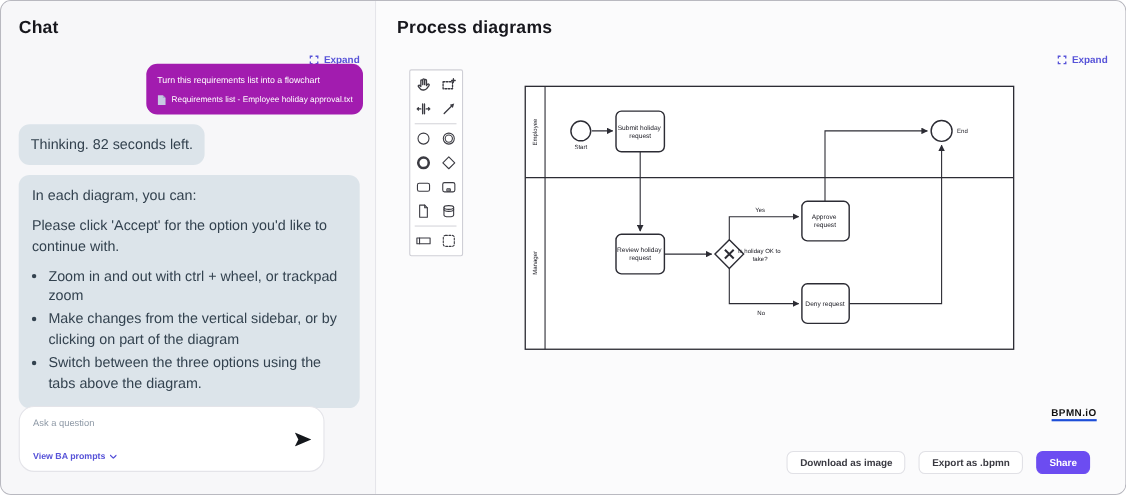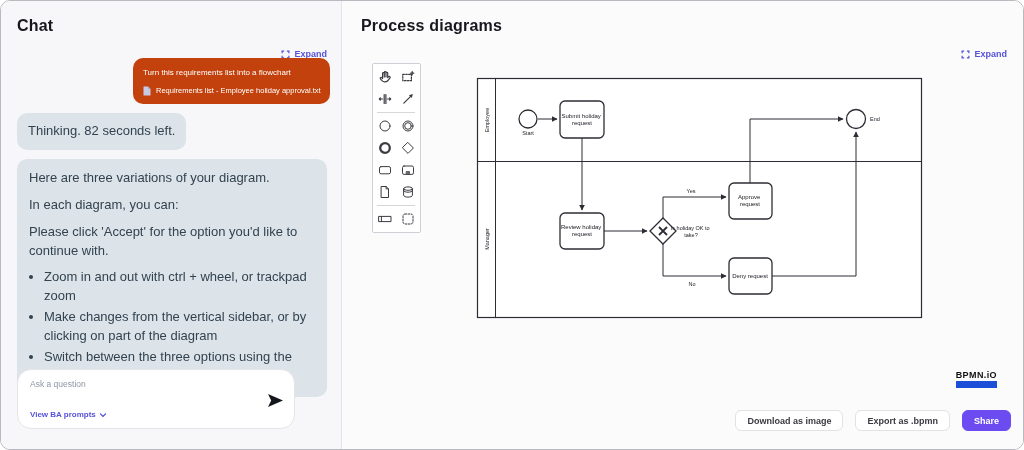--- a/index.html
+++ b/index.html
@@ -25,21 +25,21 @@
     position:absolute; top:24px; display:flex; align-items:center; gap:4px;
     color:#5753d8; font-size:9px; font-weight:600; cursor:pointer;margin-top:24px;
   }
   .chat-panel .expand-link { right:14px; }
   .diagram-panel .expand-link { right:16px; }
   .expand-link svg { display:block; }
 
   .bubble { position:absolute; border-radius:10px; line-height:1.45; }
   .user-bubble {
     right:11px; top:57px; width:197px; padding:9px 10px 8px;
-    background:#c2410c; color:#ffffff; font-size:8px;
+    background:#a21caf; color:#ffffff; font-size:8px;
   }
   .user-bubble .msg-text { white-space:nowrap; }
   .attachment-row { display:flex; align-items:center; gap:5px; margin-top:7px; white-space:nowrap; font-size:7.5px; }
   .attachment-row svg { flex:0 0 auto; }
 
   .bot-bubble { background:#dce4ea; color:#33424f; font-size:13px; padding:9px 11px; }
   .thinking-bubble { left:16px; top:112px; width:max-content; white-space:nowrap; }
   .main-bubble { left:16px; top:158px; width:310px; padding:10px 12px; }
   .main-bubble p { margin:0 0 8px; }
   .main-bubble ul { margin:0; padding-left:15px; }
@@ -78,24 +78,24 @@
   .bpmn-canvas svg { font-family:"Liberation Sans", sans-serif; }
   .bpmn-shape  { fill:#ffffff; stroke:#2c2c34; stroke-width:1.3; }
   .bpmn-flow   { fill:none; stroke:#2c2c34; stroke-width:1; }
   .bpmn-label  { fill:#22222a; font-size:5.5px; }
   .task-label  { fill:#22222a; font-size:6px; text-anchor:middle; }
   .lane-label  { fill:#22222a; font-size:5.5px; text-anchor:middle; }
 
   .logo-watermark {
     position:absolute; right:26px; top:369px;
     font-size:9px; font-weight:800; color:#111; letter-spacing:.4px;
-    border-bottom:7px solid #1d4ed8; padding-bottom:1px;
+    border-bottom:2px solid #1d4ed8; padding-bottom:1px;
   }
   .footer-buttons {
-    position:absolute; right:12px; bottom:18px; display:flex; gap:12px; align-items:center;
+    position:absolute; right:32px; bottom:18px; display:flex; gap:12px; align-items:center;
   }
   .btn {
     height:21px; padding:0 11px; border-radius:6px; font-size:9px; font-weight:600;
     display:flex; align-items:center; cursor:pointer; font-family:"Liberation Sans", sans-serif;
   }
   .btn-secondary { background:#ffffff; border:1px solid #e1e1e6; color:#3a3a42; }
   .btn-primary   { background:#6c4cf1; border:1px solid #6c4cf1; color:#ffffff; }
 </style>
 </head>
 <body>
@@ -121,21 +121,20 @@
         </svg>
         <span>Requirements list - Employee holiday approval.txt</span>
       </div>
     </div>
 
     <div class="bubble bot-bubble thinking-bubble">
       <span>Thinking. 82 seconds left.</span>
     </div>
 
     <div class="bubble bot-bubble main-bubble">
-      <p>Here are three variations of your diagram.</p>
       <p>In each diagram, you can:</p>
       <p>Please click 'Accept' for the option you'd like to continue with.</p>
       <ul>
         <li>Zoom in and out with ctrl + wheel, or trackpad zoom</li>
         <li>Make changes from the vertical sidebar, or by clicking on part of the diagram</li>
         <li>Switch between the three options using the tabs above the diagram.</li>
       </ul>
     </div>
 
 

